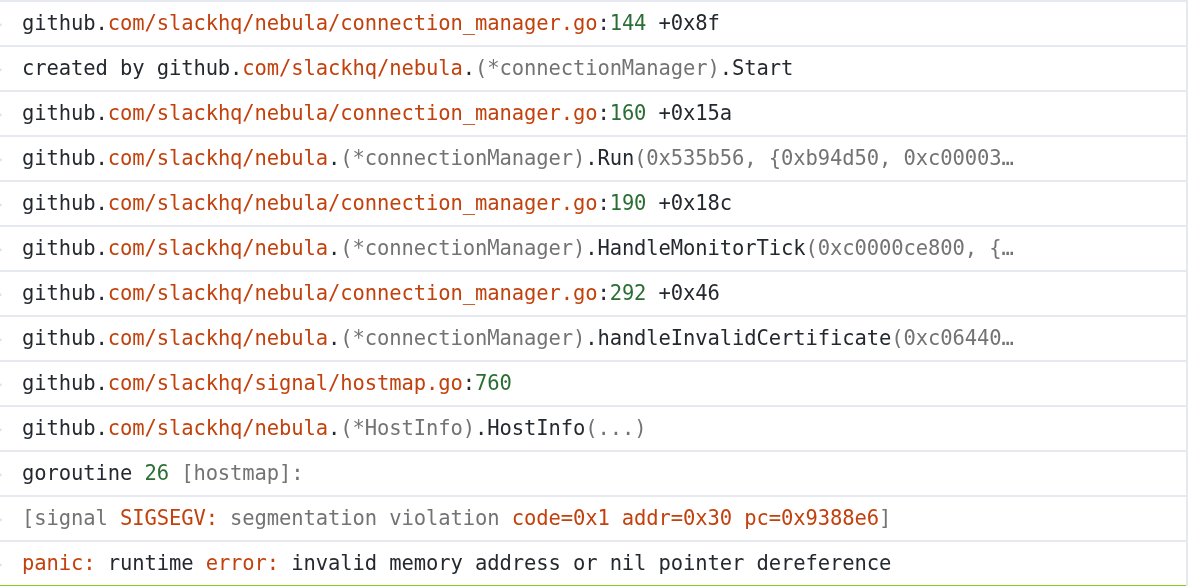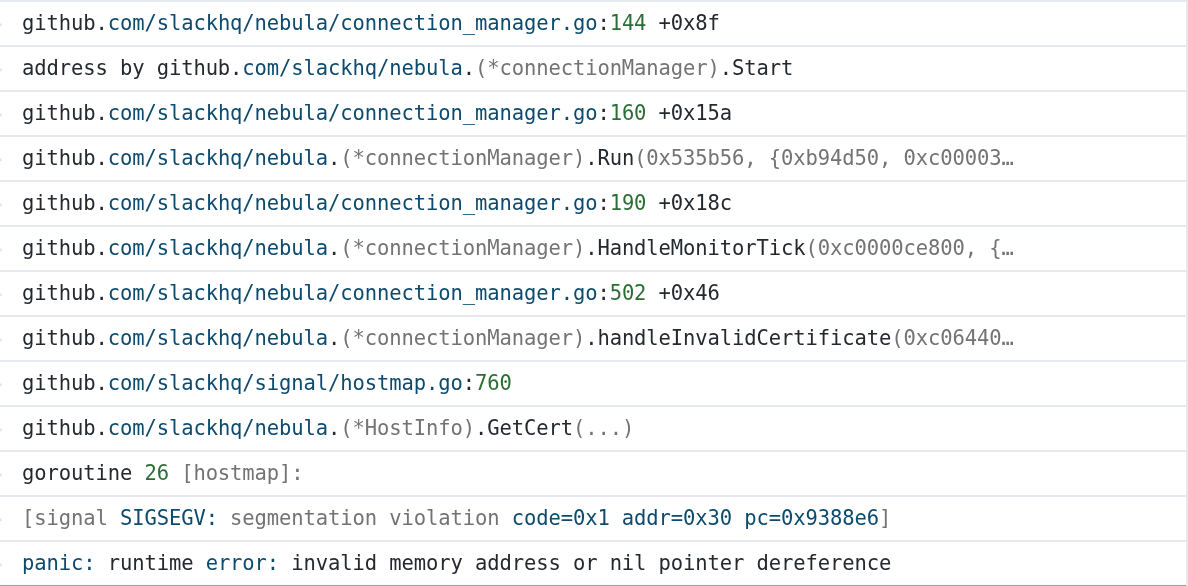--- a/index.html
+++ b/index.html
@@ -69,21 +69,21 @@
     line-height: 41px;
     letter-spacing: -0.1px;
     white-space: nowrap;
     overflow: hidden;
     text-overflow: ellipsis;
     color: #24292f;
   }
 
   
   .tok-plain  { color: #24292f; }
-  .tok-blue   { color: #0c4a6e; }
+  .tok-blue   { color: #c2410c; }
   .tok-gray   { color: #737373; }
   .tok-green  { color: #2b6e33; }
 </style>
 </head>
 <body>
 
 <table id="log-table">
   <tbody>
       <tr class="log-row">
         <td class="gutter-cell">
@@ -91,21 +91,21 @@
         </td>
         <td class="line-cell">
           <span class="line-text" title="github.com/slackhq/nebula/connection_manager.go:144 +0x8f"><span class="tok-plain">github.</span><span class="tok-blue">com/slackhq/nebula/connection_manager.go</span><span class="tok-plain">:</span><span class="tok-green">144</span><span class="tok-plain"> +0x8f</span></span>
         </td>
       </tr>
       <tr class="log-row">
         <td class="gutter-cell">
           <span class="chevron-icon">&gt;</span>
         </td>
         <td class="line-cell">
-          <span class="line-text" title="created by github.com/slackhq/nebula.(*connectionManager).Start"><span class="tok-plain">address by github.</span><span class="tok-blue">com/slackhq/nebula</span><span class="tok-plain">.</span><span class="tok-gray">(*connectionManager)</span><span class="tok-plain">.Start</span></span>
+          <span class="line-text" title="created by github.com/slackhq/nebula.(*connectionManager).Start"><span class="tok-plain">created by github.</span><span class="tok-blue">com/slackhq/nebula</span><span class="tok-plain">.</span><span class="tok-gray">(*connectionManager)</span><span class="tok-plain">.Start</span></span>
         </td>
       </tr>
       <tr class="log-row">
         <td class="gutter-cell">
           <span class="chevron-icon">&gt;</span>
         </td>
         <td class="line-cell">
           <span class="line-text" title="github.com/slackhq/nebula/connection_manager.go:160 +0x15a"><span class="tok-plain">github.</span><span class="tok-blue">com/slackhq/nebula/connection_manager.go</span><span class="tok-plain">:</span><span class="tok-green">160</span><span class="tok-plain"> +0x15a</span></span>
         </td>
       </tr>
@@ -131,21 +131,21 @@
         </td>
         <td class="line-cell">
           <span class="line-text" title="github.com/slackhq/nebula.(*connectionManager).HandleMonitorTick(0xc0000ce800, {…"><span class="tok-plain">github.</span><span class="tok-blue">com/slackhq/nebula</span><span class="tok-plain">.</span><span class="tok-gray">(*connectionManager)</span><span class="tok-plain">.HandleMonitorTick</span><span class="tok-gray">(0xc0000ce800, {…</span></span>
         </td>
       </tr>
       <tr class="log-row">
         <td class="gutter-cell">
           <span class="chevron-icon">&gt;</span>
         </td>
         <td class="line-cell">
-          <span class="line-text" title="github.com/slackhq/nebula/connection_manager.go:292 +0x46"><span class="tok-plain">github.</span><span class="tok-blue">com/slackhq/nebula/connection_manager.go</span><span class="tok-plain">:</span><span class="tok-green">502</span><span class="tok-plain"> +0x46</span></span>
+          <span class="line-text" title="github.com/slackhq/nebula/connection_manager.go:292 +0x46"><span class="tok-plain">github.</span><span class="tok-blue">com/slackhq/nebula/connection_manager.go</span><span class="tok-plain">:</span><span class="tok-green">292</span><span class="tok-plain"> +0x46</span></span>
         </td>
       </tr>
       <tr class="log-row">
         <td class="gutter-cell">
           <span class="chevron-icon">&gt;</span>
         </td>
         <td class="line-cell">
           <span class="line-text" title="github.com/slackhq/nebula.(*connectionManager).handleInvalidCertificate(0xc06440…"><span class="tok-plain">github.</span><span class="tok-blue">com/slackhq/nebula</span><span class="tok-plain">.</span><span class="tok-gray">(*connectionManager)</span><span class="tok-plain">.handleInvalidCertificate</span><span class="tok-gray">(0xc06440…</span></span>
         </td>
       </tr>
@@ -155,21 +155,21 @@
         </td>
         <td class="line-cell">
           <span class="line-text" title="github.com/slackhq/nebula/hostmap.go:490"><span class="tok-plain">github.</span><span class="tok-blue">com/slackhq/signal/hostmap.go</span><span class="tok-plain">:</span><span class="tok-green">760</span></span>
         </td>
       </tr>
       <tr class="log-row">
         <td class="gutter-cell">
           <span class="chevron-icon">&gt;</span>
         </td>
         <td class="line-cell">
-          <span class="line-text" title="github.com/slackhq/nebula.(*HostInfo).GetCert(...)"><span class="tok-plain">github.</span><span class="tok-blue">com/slackhq/nebula</span><span class="tok-plain">.</span><span class="tok-gray">(*HostInfo)</span><span class="tok-plain">.GetCert</span><span class="tok-gray">(...)</span></span>
+          <span class="line-text" title="github.com/slackhq/nebula.(*HostInfo).GetCert(...)"><span class="tok-plain">github.</span><span class="tok-blue">com/slackhq/nebula</span><span class="tok-plain">.</span><span class="tok-gray">(*HostInfo)</span><span class="tok-plain">.HostInfo</span><span class="tok-gray">(...)</span></span>
         </td>
       </tr>
       <tr class="log-row">
         <td class="gutter-cell">
           <span class="chevron-icon">&gt;</span>
         </td>
         <td class="line-cell">
           <span class="line-text" title="goroutine 26 [running]:"><span class="tok-plain">goroutine </span><span class="tok-green">26</span><span class="tok-gray"> [hostmap]:</span></span>
         </td>
       </tr>

